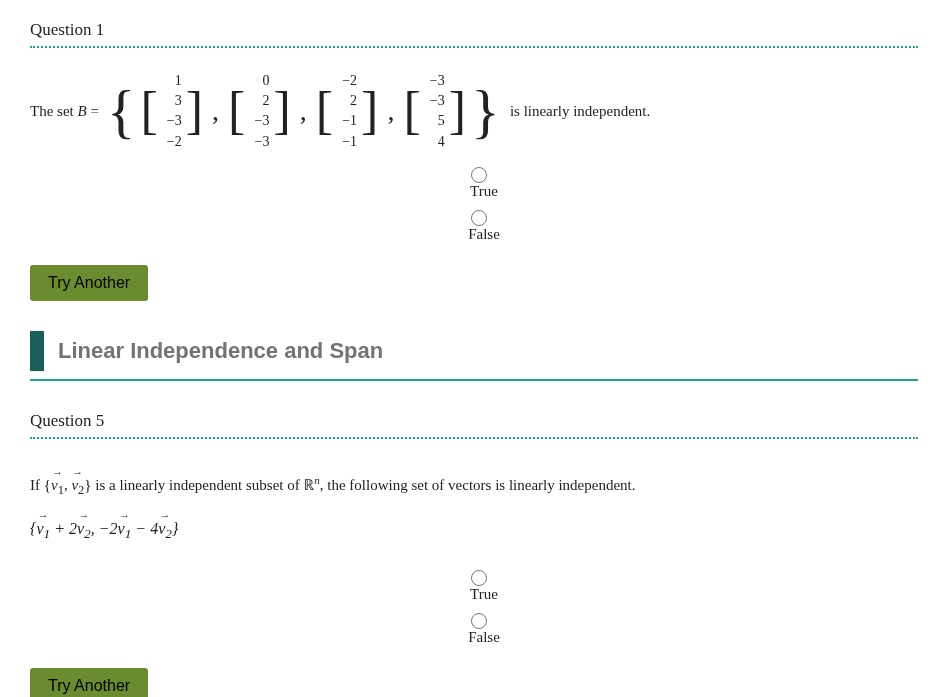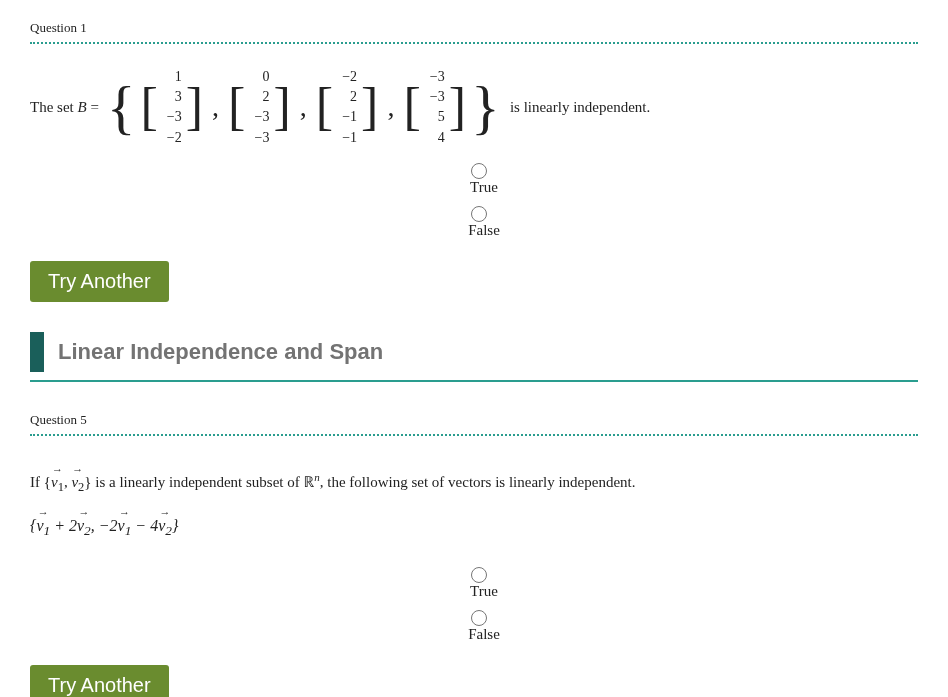--- a/index.html
+++ b/index.html
@@ -10,21 +10,21 @@
       font-size: 16px;
       padding: 20px 30px;
       max-width: 948px;
     }
 
     .question-block {
       margin-bottom: 30px;
     }
 
     .question-title {
-      font-size: 13px;
+      font-size: 17px;
       font-weight: normal;
       color: #222;
       margin-bottom: 6px;
     }
 
     .dotted-line {
       border: none;
       border-top: 2px dotted #2a9d8f;
       margin-bottom: 20px;
     }
@@ -44,24 +44,24 @@
 
     .radio-option input[type="radio"] {
       margin-right: 10px;
       width: 16px;
       height: 16px;
       cursor: pointer;
     }
 
     .try-another-btn {
       background-color: #6a8c2f;
-      color: #ffffff;
+      color: #000000;
       border: none;
       padding: 9px 18px;
-      font-size: 20px;
+      font-size: 16px;
       cursor: pointer;
       border-radius: 3px;
       margin-top: 4px;
       font-family: Arial, sans-serif;
     }
 
     
     .section-header {
       display: flex;
       align-items: center;

